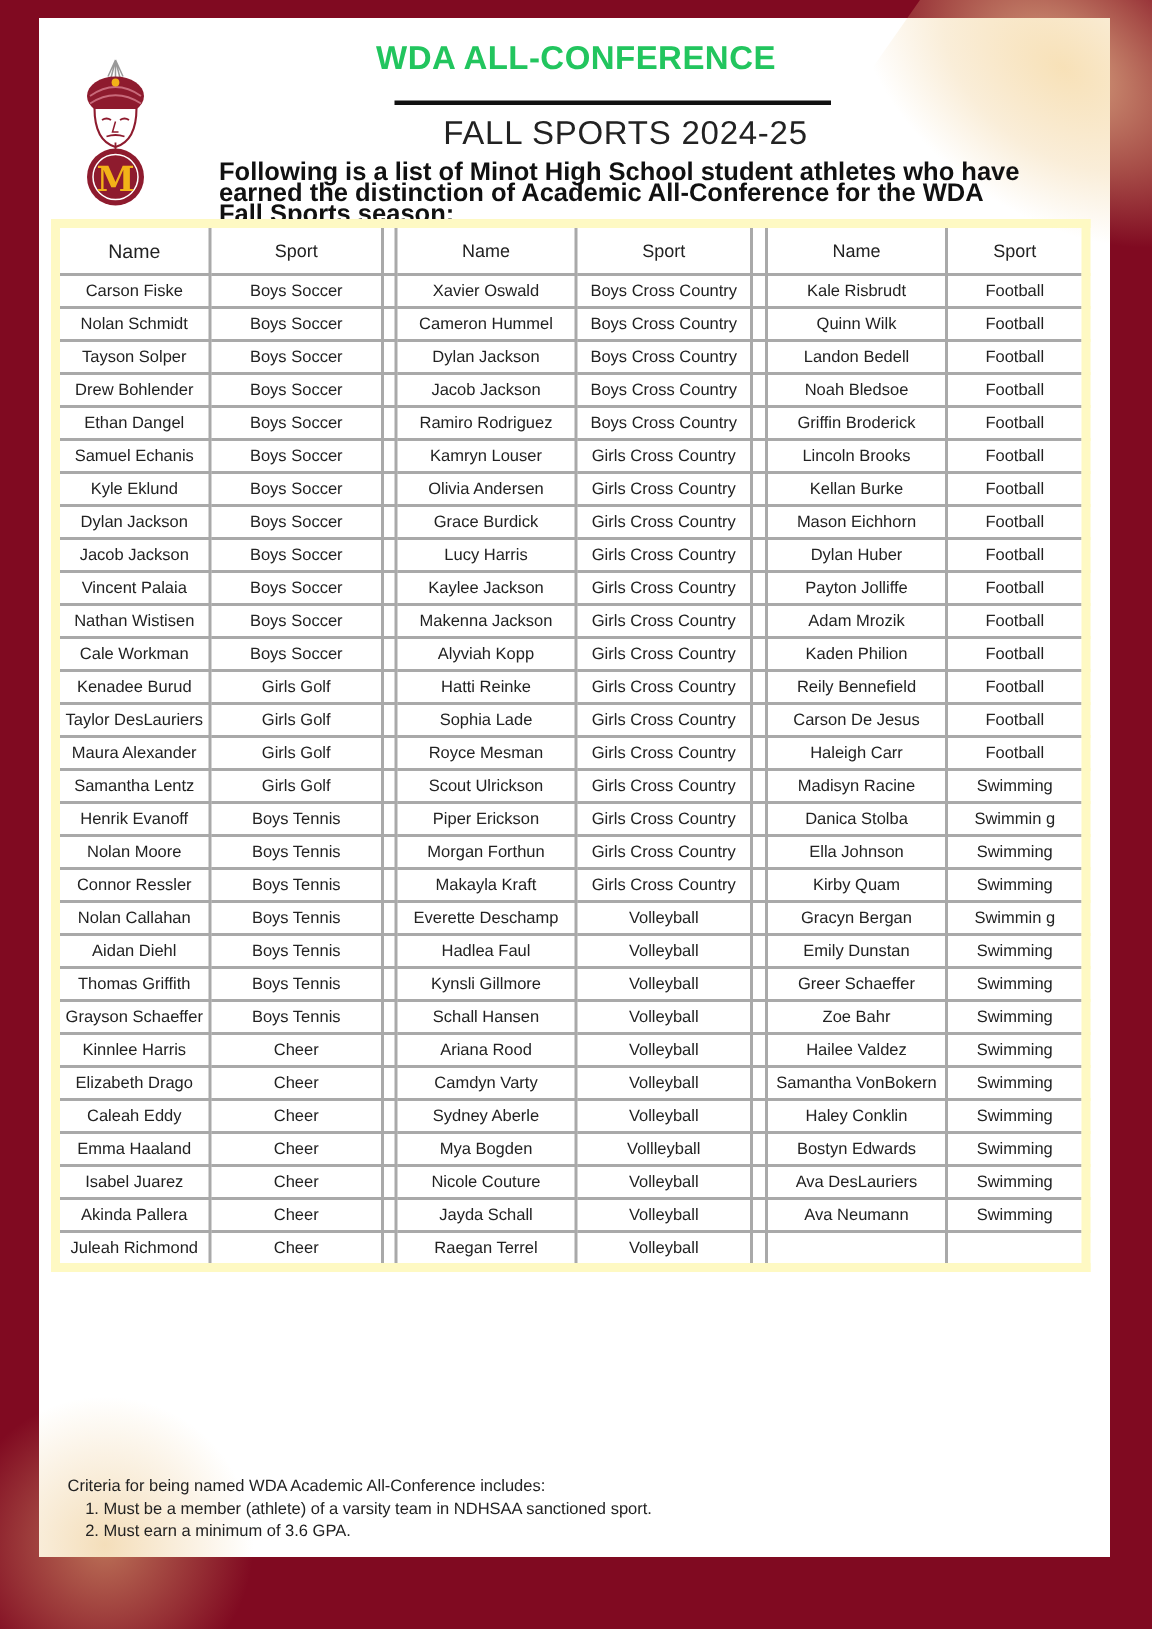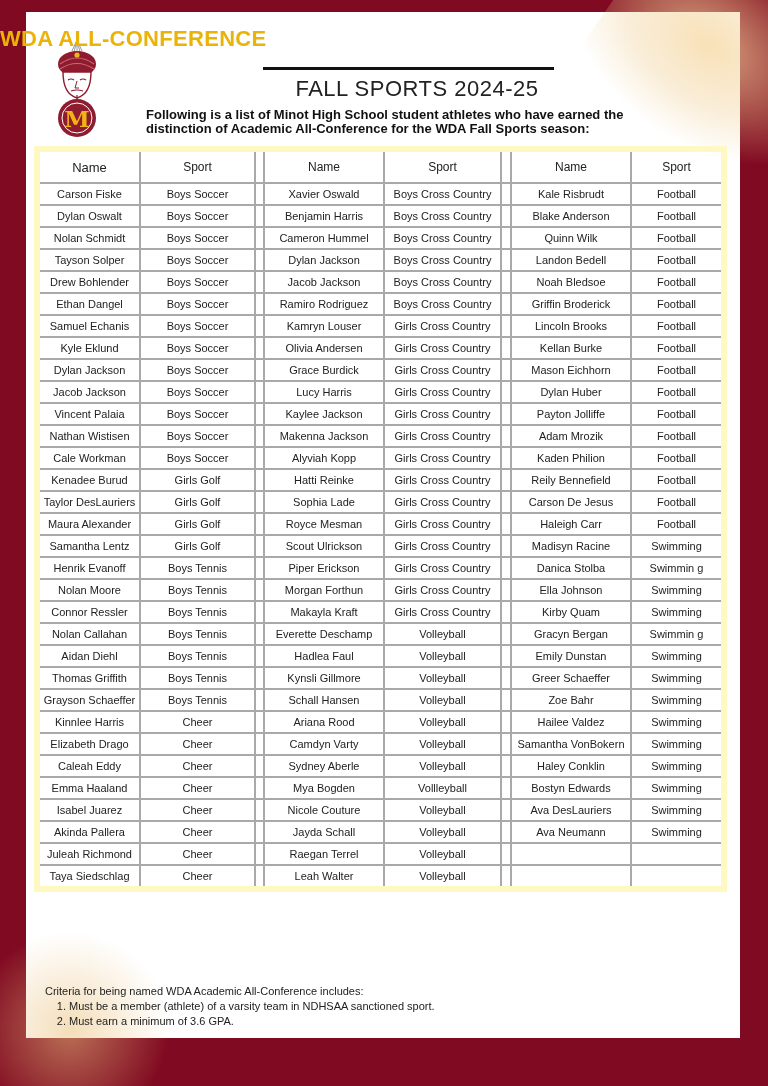--- a/index.html
+++ b/index.html
@@ -17,33 +17,33 @@
     position:absolute; left:-30px; top:930px; width:200px; height:200px;
     background:radial-gradient(ellipse at 50% 50%, rgba(235,195,130,0.55) 0%, rgba(235,195,130,0.2) 45%, rgba(235,195,130,0) 70%);
     transform:rotate(60deg); z-index:2; pointer-events:none;
   }
   .page {
     position:absolute; left:26px; top:12px; width:714px; height:1026px;
     background:#ffffff; z-index:1;
   }
   .logo { position:absolute; left:54px; top:38px; width:46px; height:100px; z-index:3; }
   .title {
-    position:absolute; left:0; width:768px; top:26px; 
-    font-size:22px; font-weight:bold; color:#eab308; letter-spacing:0.3px; z-index:3;
+    position:absolute; left:0; width:768px; top:26px; text-align:center;
+    font-size:22px; font-weight:bold; color:#22c55e; letter-spacing:0.3px; z-index:3;
   }
   .title-rule {
     position:absolute; left:263px; top:67px; width:291px; height:3px; background:#111; z-index:3;
   }
   .subtitle {
     position:absolute; left:0; width:768px; top:76px; text-align:center;
     font-size:22px; color:#222; letter-spacing:0.5px; z-index:3;padding-left:33px;
   }
   .intro {
     position:absolute; left:146px; top:108px; width:540px;
-    font-size:13px; font-weight:bold; color:#111; line-height:14px; z-index:3;
+    font-size:17px; font-weight:bold; color:#111; line-height:14px; z-index:3;
   }
   table.roster {
     position:absolute; left:34px; top:146px; border-collapse:collapse; z-index:3;
     border:6px solid #fef9c3;
   }
   table.roster td, table.roster th {
     border:2px solid #a9a9a9; padding:0; text-align:center; color:#222;
     font-size:11px; height:20px; white-space:nowrap; overflow:hidden;
   }
   table.roster th { font-weight:normal; height:30px; font-size:12px; }
@@ -112,30 +112,20 @@
         <td>Carson Fiske</td>
         <td>Boys Soccer</td>
         <td class="gap"></td>
         <td>Xavier Oswald</td>
         <td>Boys Cross Country</td>
         <td class="gap"></td>
         <td>Kale Risbrudt</td>
         <td>Football</td>
       </tr>
       <tr>
-        <td>Dylan Oswalt</td>
-        <td>Boys Soccer</td>
-        <td class="gap"></td>
-        <td>Benjamin Harris</td>
-        <td>Boys Cross Country</td>
-        <td class="gap"></td>
-        <td>Blake Anderson</td>
-        <td>Football</td>
-      </tr>
-      <tr>
         <td>Nolan Schmidt</td>
         <td>Boys Soccer</td>
         <td class="gap"></td>
         <td>Cameron Hummel</td>
         <td>Boys Cross Country</td>
         <td class="gap"></td>
         <td>Quinn Wilk</td>
         <td>Football</td>
       </tr>
       <tr>
@@ -406,30 +396,20 @@
         <td>Volleyball</td>
         <td class="gap"></td>
         <td>Ava Neumann</td>
         <td>Swimming</td>
       </tr>
       <tr>
         <td>Juleah Richmond</td>
         <td>Cheer</td>
         <td class="gap"></td>
         <td>Raegan Terrel</td>
-        <td>Volleyball</td>
-        <td class="gap"></td>
-        <td></td>
-        <td></td>
-      </tr>
-      <tr>
-        <td>Taya Siedschlag</td>
-        <td>Cheer</td>
-        <td class="gap"></td>
-        <td>Leah Walter</td>
         <td>Volleyball</td>
         <td class="gap"></td>
         <td></td>
         <td></td>
       </tr>
     </tbody>
 </table>
 
 <div class="criteria">
   <div>Criteria for being named WDA Academic All-Conference includes:</div>

